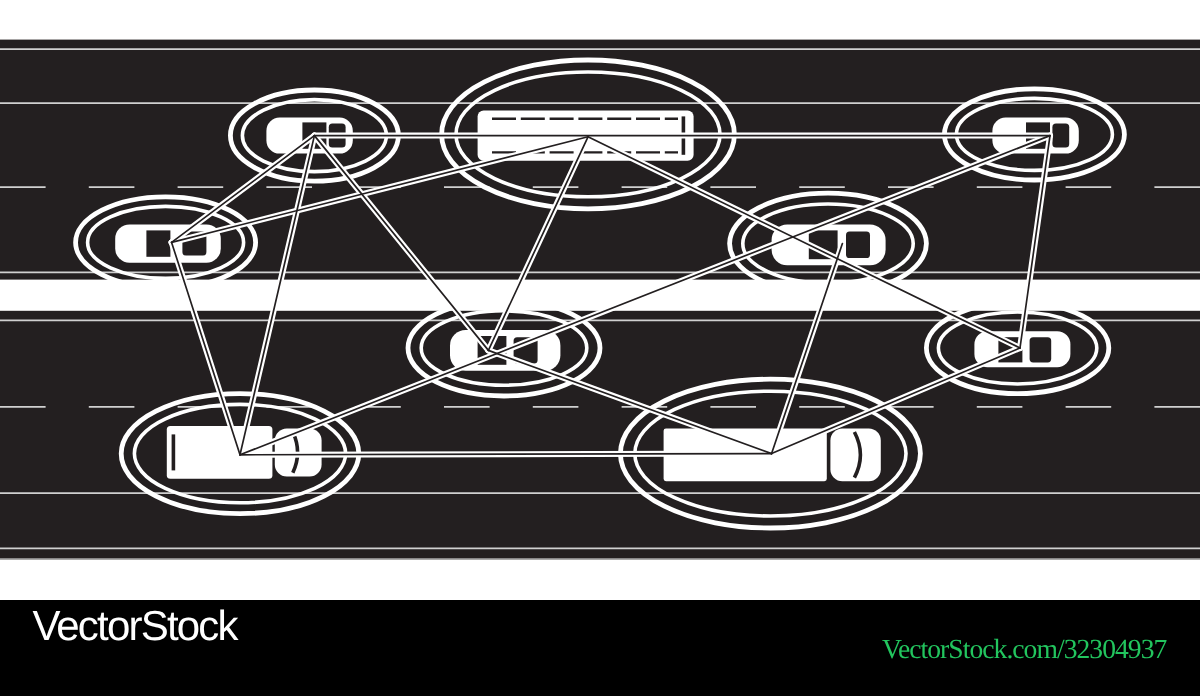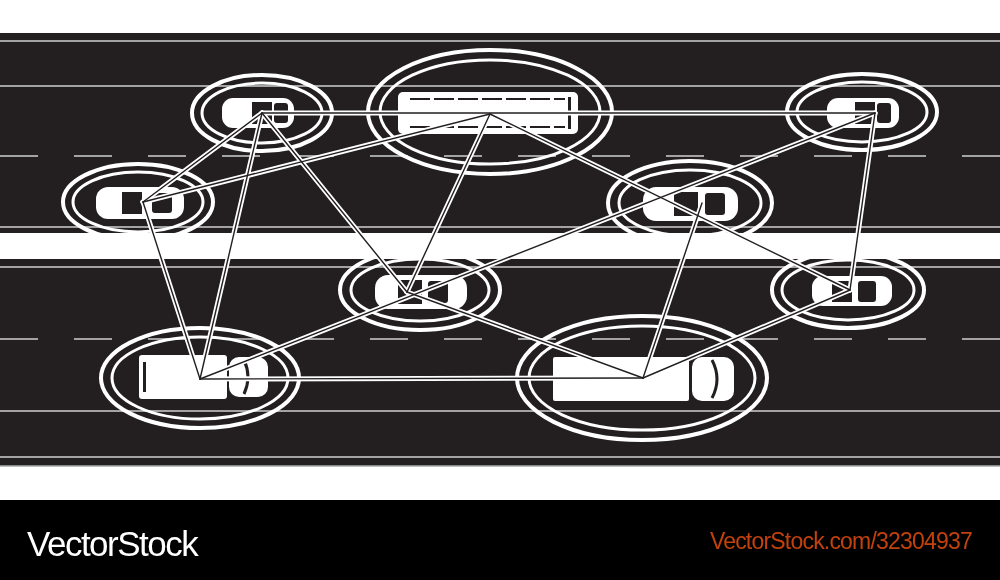--- a/index.html
+++ b/index.html
@@ -1,20 +1,20 @@
 <!DOCTYPE html>
 <html><head>
 <meta charset="utf-8">
 <style>
   html, body { margin: 0; padding: 0; }
   body { width: 1000px; height: 580px; background: #ffffff; position: relative; overflow: hidden; font-family: "Liberation Sans", sans-serif; }
   #scene { position: absolute; left: 0; top: 0; width: 1000px; height: 500px; }
   #footer { position: absolute; left: 0; top: 500px; width: 1000px; height: 80px; background: #000000; }
-  .brand { position: absolute; left: 27px; top: 24px; color: #fff; font-size: 35px; letter-spacing: -1.5px; font-family: "Liberation Sans", sans-serif; }
-  .ref { position: absolute; right: 28px; top: 28px; color: #c2410c; font-size: 23px; letter-spacing: -0.8px; font-family: Liberation Sans, sans-serif; }
+  .brand { position: absolute; left: 27px; top: 2px; color: #fff; font-size: 35px; letter-spacing: -1.5px; font-family: "Liberation Sans", sans-serif; }
+  .ref { position: absolute; right: 28px; top: 28px; color: #22c55e; font-size: 23px; letter-spacing: -0.8px; font-family: Liberation Serif, serif; }
 </style>
 </head>
 <body>
 
 <svg id="scene" viewBox="0 0 1000 500" xmlns="http://www.w3.org/2000/svg">
 
   <g>
     <rect x="0" y="33" width="1000" height="200" fill="#231f20"></rect>
     <line x1="0" y1="41" x2="1000" y2="41" stroke="#d0d0d0" stroke-width="1.5"></line>
     <line x1="0" y1="86" x2="1000" y2="86" stroke="#d0d0d0" stroke-width="1.5"></line>

